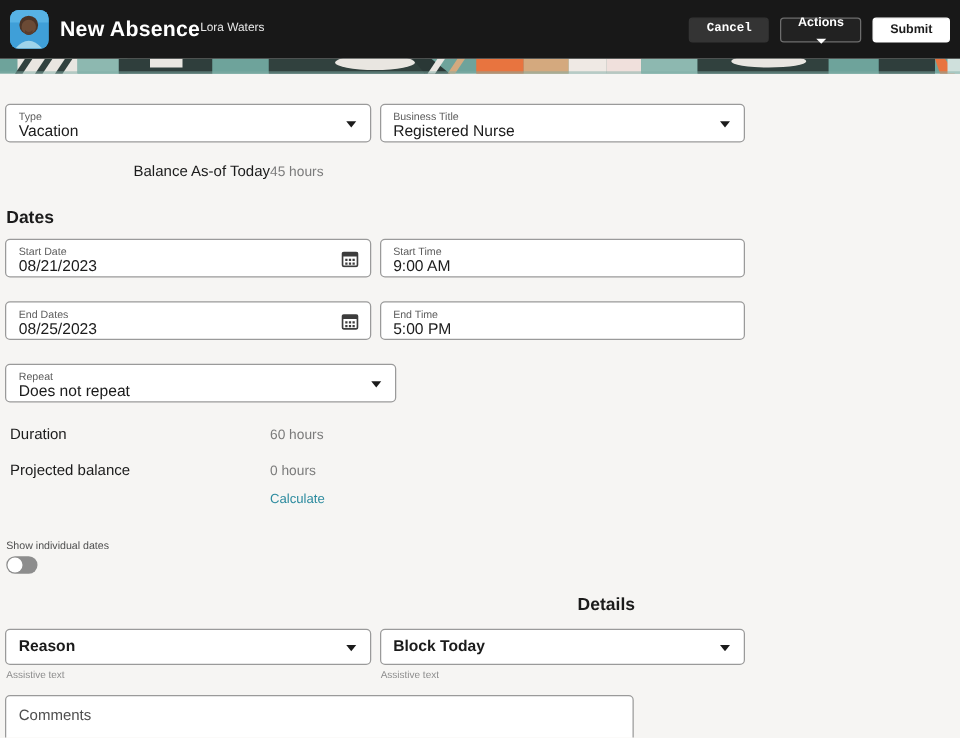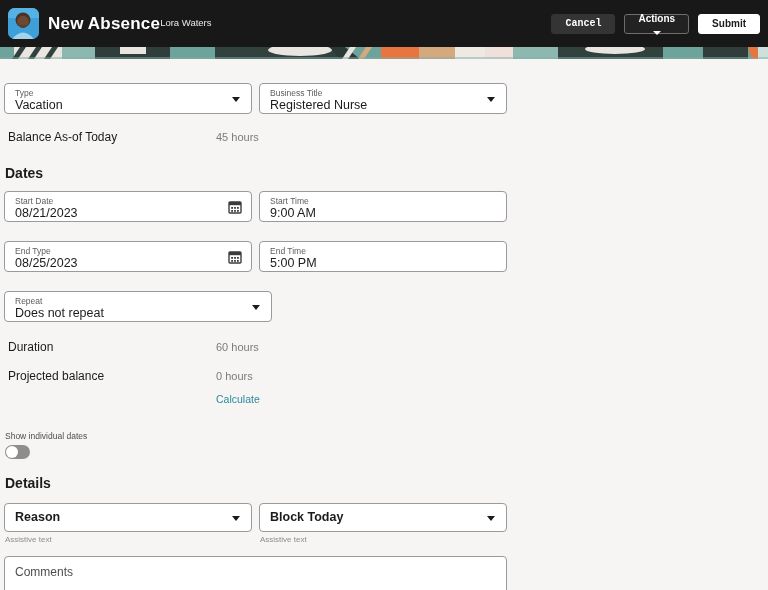--- a/index.html
+++ b/index.html
@@ -40,21 +40,21 @@
     border-right:4px solid transparent; border-top:4px solid #fff;
     display:inline-block;
   }
 
   
   .deco-band { height:12px; line-height:0; }
   .deco-band svg { display:block; }
 
   
   .content { padding:24px 0 0 4px; width:508px; }
-  .field-row { display:flex; gap:7px; width:503px; margin-bottom:0; }
+  .field-row { display:flex; gap:7px; width:592px; margin-bottom:0; }
   .field {
     position:relative; flex:1; background:#fff;
     border:1px solid #9a9a9a; border-radius:4px;
     padding:4px 28px 4px 10px; height:31px; cursor:pointer;
   }
   .field .flabel { font-size:8.5px; color:#5c5c5c; display:block; line-height:10px; }
   .field .fvalue { font-size:12.5px; color:#1b1b1b; display:block; line-height:15px; }
   .field-single { display:flex; align-items:center; height:29px; padding:0 28px 0 10px; }
   .field-single .fvalue { font-size:12.5px; color:#1b1b1b;font-weight:bold; }
   .caret-down {
@@ -86,21 +86,21 @@
 
   .comments-box {
     width:503px; height:48px; background:#fff;
     border:1px solid #9a9a9a; border-radius:4px;
     padding:8px 10px; font-family:inherit; font-size:12px; color:#1b1b1b;
     resize:none; display:block;
   }
   .comments-box::placeholder { color:#4e4e4e; opacity:1; }
 
   
-  .mt-16 { margin-top:16px; } .mt-19 { margin-top:19px; } .mt-21 { margin-top:21px; }
+  .mt-16 { margin-top:16px;text-align:right; } .mt-19 { margin-top:19px; } .mt-21 { margin-top:21px; }
   .mt-10 { margin-top:10px; } .mt-15 { margin-top:15px; }
   .mt-18 { margin-top:18px; } .mt-12 { margin-top:12px; }
   .mt-26 { margin-top:26px; }
 </style>
 </head>
 <body>
 
 <div class="app-header">
   <div class="avatar">
     <svg width="31" height="31" viewBox="0 0 31 31">
@@ -195,21 +195,21 @@
       </svg>
     </div>
     <div class="field">
       <span class="flabel">Start Time</span>
       <span class="fvalue">9:00 AM</span>
     </div>
   </div>
 
   <div class="field-row mt-19">
     <div class="field">
-      <span class="flabel">End Type</span>
+      <span class="flabel">End Dates</span>
       <span class="fvalue">08/25/2023</span>
       <svg class="cal-icon" viewBox="0 0 14 14">
         <rect x="1" y="2" width="12" height="11" rx="1" fill="none" stroke="#3c3c3c" stroke-width="1.4"></rect>
         <rect x="1" y="2" width="12" height="3.2" fill="#3c3c3c"></rect>
         <rect x="3.2" y="7" width="1.8" height="1.8" fill="#3c3c3c"></rect>
           <rect x="6.1" y="7" width="1.8" height="1.8" fill="#3c3c3c"></rect>
           <rect x="9" y="7" width="1.8" height="1.8" fill="#3c3c3c"></rect>
         <rect x="3.2" y="10" width="1.8" height="1.8" fill="#3c3c3c"></rect>
           <rect x="6.1" y="10" width="1.8" height="1.8" fill="#3c3c3c"></rect>
           <rect x="9" y="10" width="1.8" height="1.8" fill="#3c3c3c"></rect>

